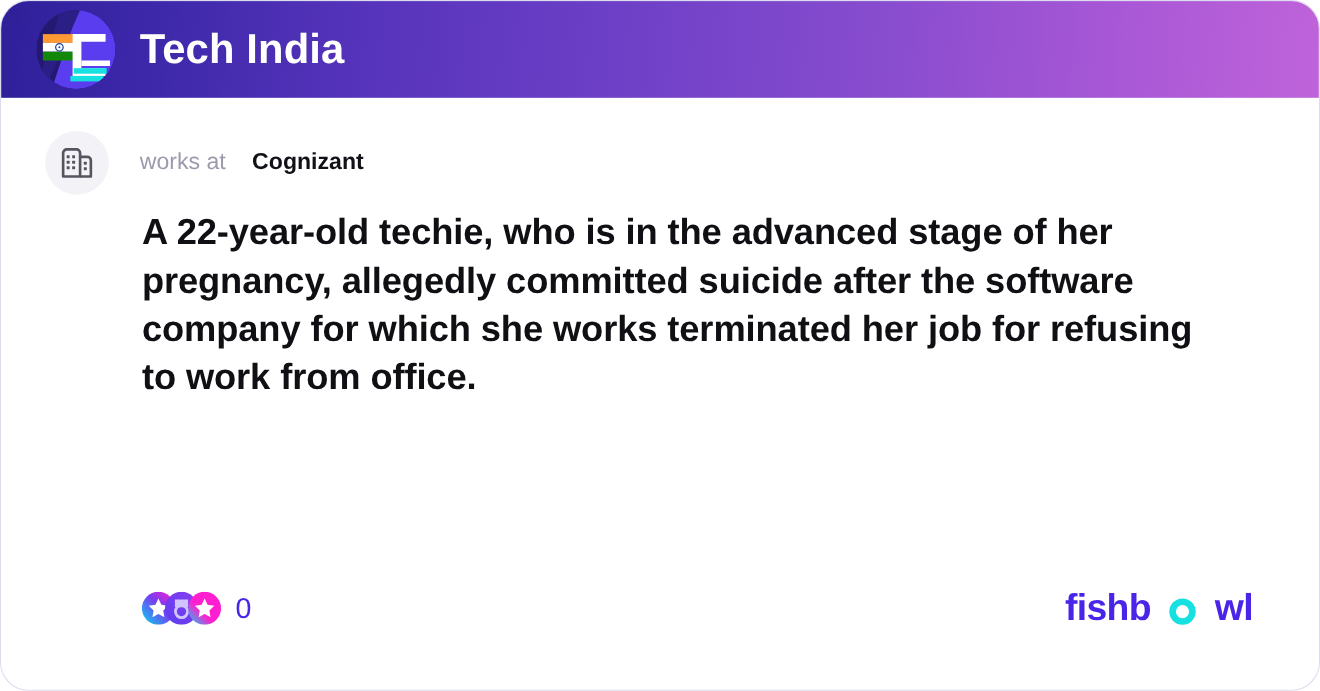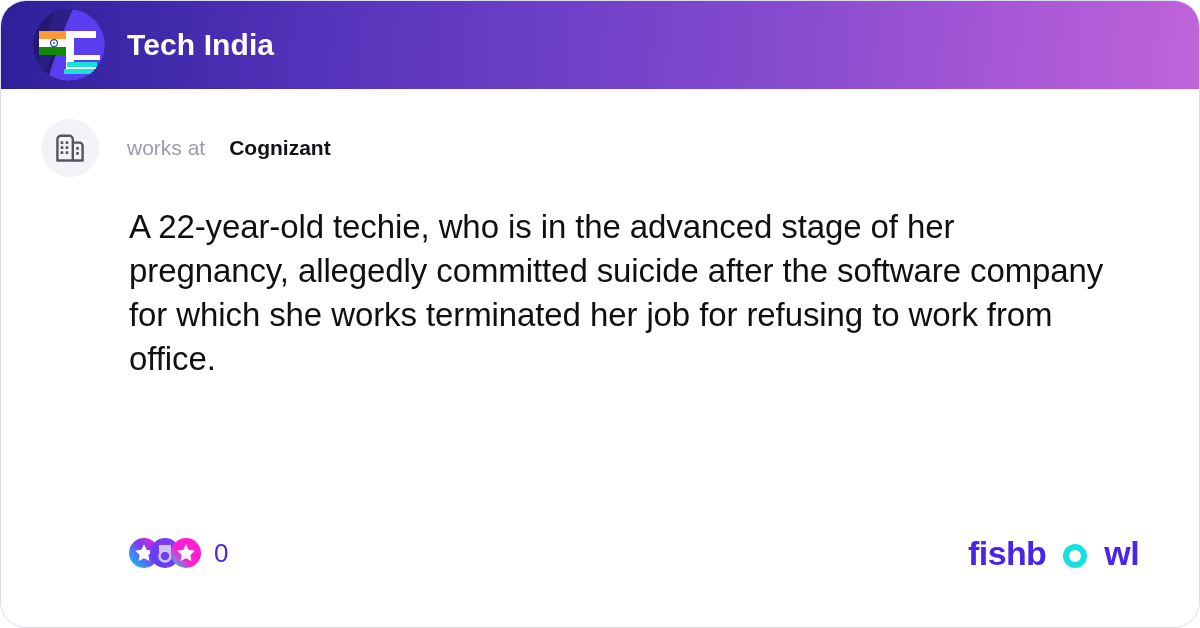--- a/index.html
+++ b/index.html
@@ -41,21 +41,21 @@
     width: 72px;
     height: 72px;
     border-radius: 50%;
     overflow: hidden;
     flex: 0 0 auto;
     position: relative;
   }
 
   .bowl-title {
     color: #ffffff;
-    font-size: 30px;
+    font-size: 38px;
     font-weight: 700;
     letter-spacing: 0.1px;
     margin-left: 22px;
     white-space: nowrap;
   }
 
   
   .body {
     position: relative;
     height: 524px;
@@ -92,26 +92,26 @@
     color: #9b9bad;
     font-weight: 400;
   }
   .meta-company {
     color: #111118;
     font-weight: 700;
     margin-left: 24px;
   }
 
   .post-text {
-    margin-top: 26px;
+    margin-top: 10px;
     margin-left: 88px;
     margin-right: 30px;
     font-size: 33px;
     line-height: 44px;
-    font-weight: 400;
+    font-weight: 700;
     color: #101014;
     letter-spacing: -0.1px;
   }
 
   
   .footer {
     position: absolute;
     left: 0;
     right: 0;
     bottom: 36px;

